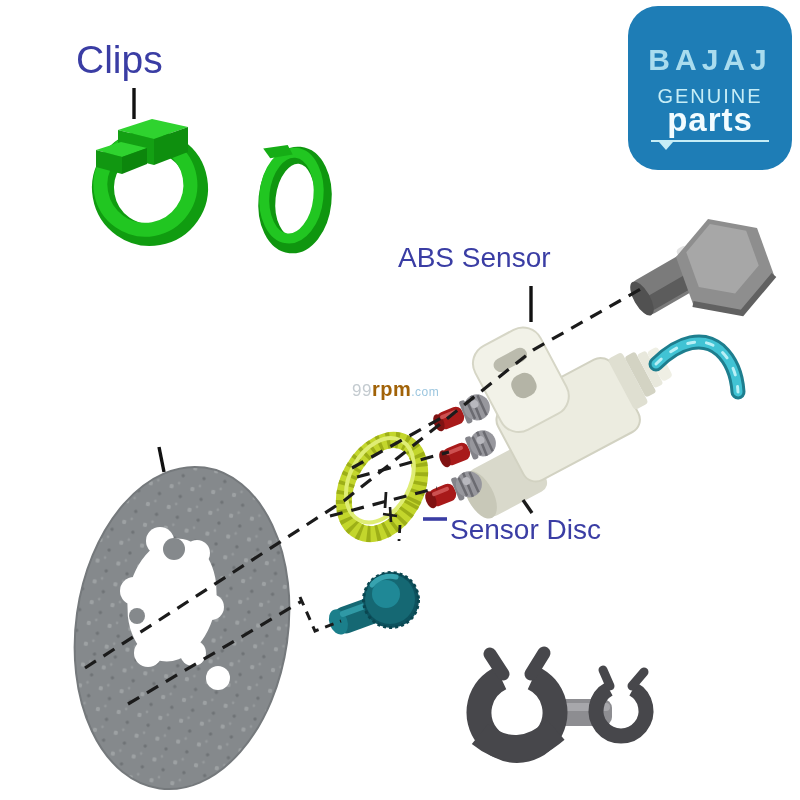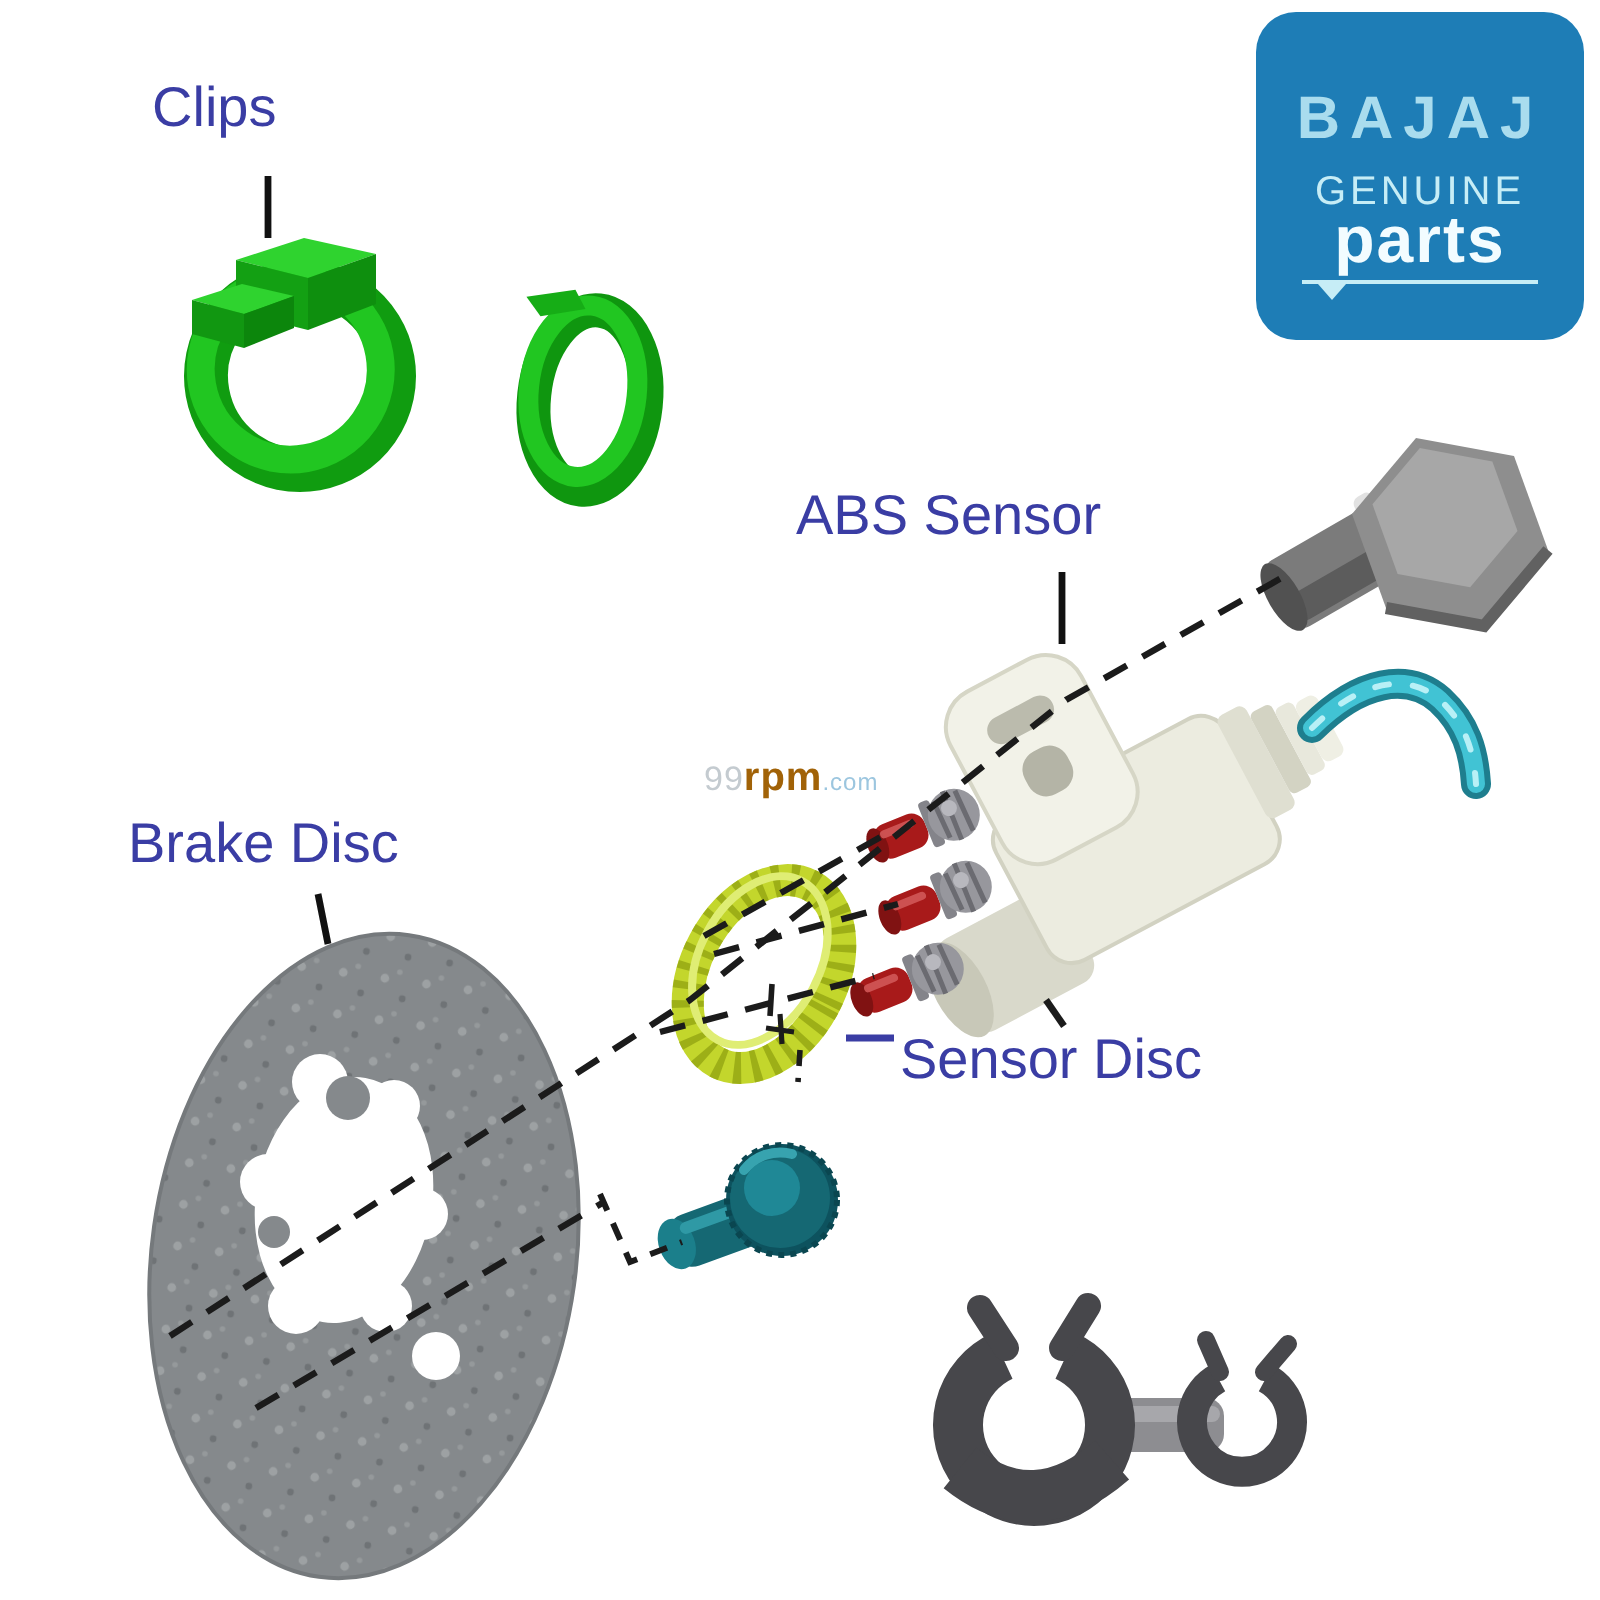--- a/index.html
+++ b/index.html
@@ -1,26 +1,26 @@
 <!DOCTYPE html>
 <html style="--label-blue: #3A3DA4; --logo-bg: #1E7DB6; --logo-text-light: #C6EDF6; --clip-green: #21C621; --sensor-ring-green: #C3D62C; --bolt-red: #A81A1A; --bolt-teal: #156873; --cable-teal: #41C3D4; --disc-gray: #85898C; --dark-clip: #47474B;"><head>
 <meta charset="utf-8">
 <style>
   html,body{margin:0;padding:0;background:#fff;}
   .canvas{position:relative;width:800px;height:800px;background:#ffffff;overflow:hidden;
           font-family:"Liberation Sans",sans-serif;}
   .art{position:absolute;left:0;top:0;}
   .lbl{position:absolute;color:var(--label-blue,#3A3DA4);line-height:1;white-space:nowrap;
        font-size:28px;font-weight:400;}
-  #lbl-clips{left:76px;top:40px;font-size:28px;}
+  #lbl-clips{left:76px;top:40px;font-size:39px;}
   #lbl-abs{left:398px;top:244px;}
   #lbl-brake{left:64px;top:408px;}
   #lbl-sensor{left:450px;top:503px;margin-top:13px;}
   .logo{position:absolute;left:628px;top:6px;width:164px;height:164px;
-        background:var(--logo-bg,#1E7DB6);border-radius:20px;text-align:center;}
+        background:var(--logo-bg,#1E7DB6);border-radius:30px;text-align:center;}
   .logo-brand{margin-top:37px;font-size:30px;font-weight:bold;letter-spacing:5px;color:#A9DCEE;}
   .logo-genuine{margin-top:8px;font-size:20px;letter-spacing:2px;color:var(--logo-text-light,#C6EDF6);}
   .logo-parts{margin-top:-7px;font-size:33px;font-weight:bold;letter-spacing:1px;color:#F2FCFF;}
   .logo-rule{position:relative;margin:1px auto 0;width:118px;height:2px;background:var(--logo-text-light,#C6EDF6);}
   .logo-rule::after{content:"";position:absolute;left:8px;top:2px;width:0;height:0;
         border:7px solid transparent;border-top:8px solid var(--logo-text-light,#C6EDF6);border-bottom:0;}
   .watermark{position:absolute;left:352px;top:378px;font-size:17px;color:#C4CBD0;letter-spacing:.5px;}
   .wm-name{font-size:20px;font-weight:bold;color:#a16207;}
   .wm-suffix{font-size:12px;color:#9CC6DF;}
 </style>
@@ -167,21 +167,20 @@
     <g stroke="#111111" stroke-width="3.4" fill="none">
       <path d="M134,88 L134,119"></path>
       <path d="M531,286 L531,322"></path>
       <path d="M159,447 L164,472"></path>
     </g>
     <path d="M423,519 L447,519" stroke="var(--label-blue,#3A3DA4)" stroke-width="3.6"></path>
   </svg>
 
   <div class="lbl" id="lbl-clips">Clips</div>
   <div class="lbl" id="lbl-abs">ABS Sensor</div>
-  <div class="lbl" id="lbl-brake">Brake Disc</div>
   <div class="lbl" id="lbl-sensor">Sensor Disc</div>
 
   <div class="logo">
     <div class="logo-brand">BAJAJ</div>
     <div class="logo-genuine">GENUINE</div>
     <div class="logo-parts">parts</div>
     <div class="logo-rule"></div>
   </div>
 
   <div class="watermark"><span>99</span><span class="wm-name">rpm</span><span class="wm-suffix">.com</span></div>

